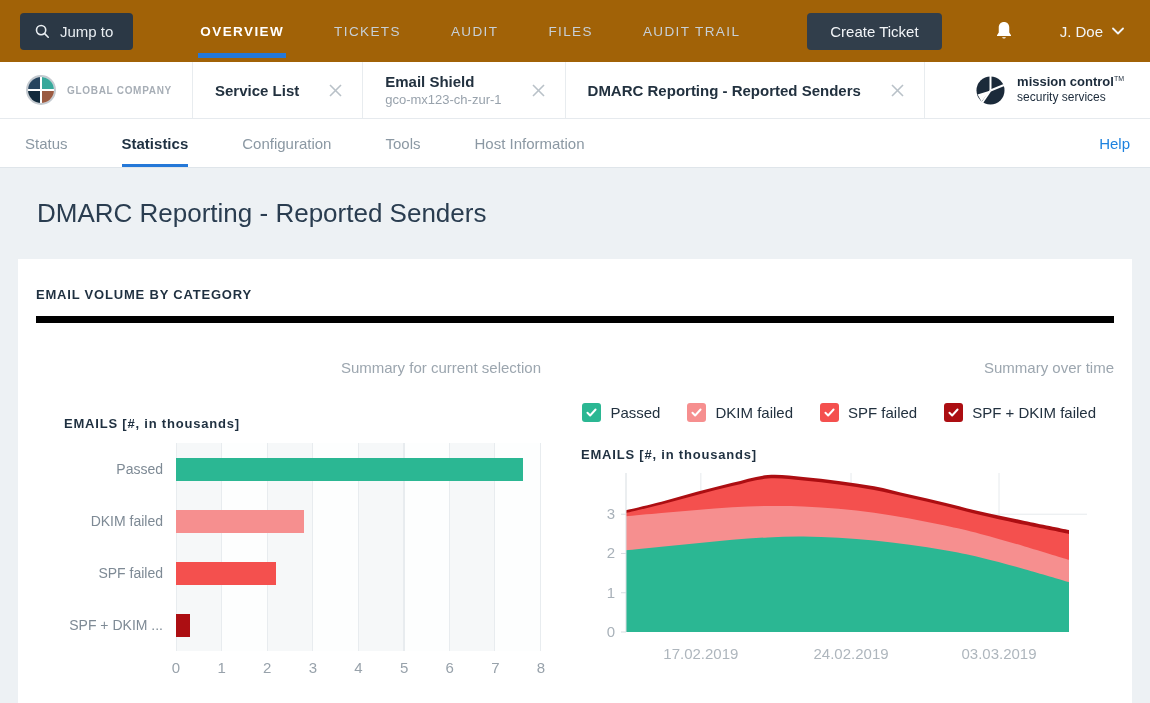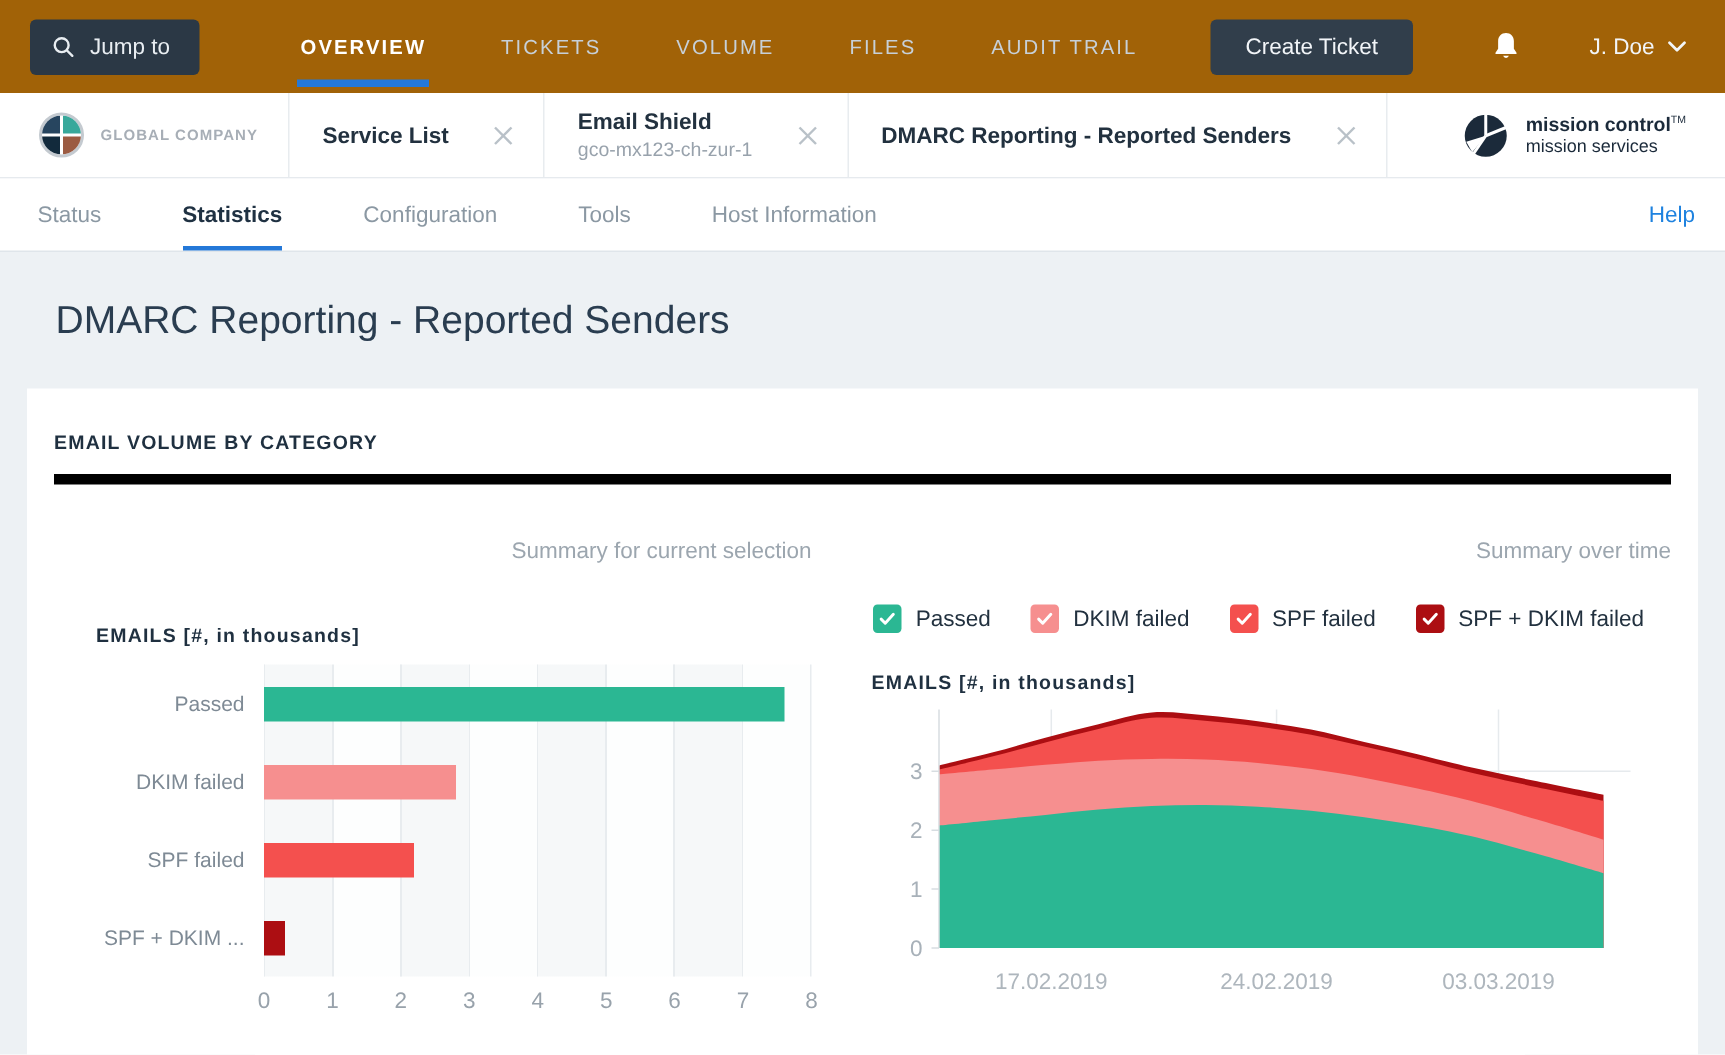--- a/index.html
+++ b/index.html
@@ -97,21 +97,21 @@
       <svg width="16" height="16" viewBox="0 0 18 18">
           <circle cx="8" cy="8" r="5.2" fill="none" stroke="#E9EEF2" stroke-width="1.8"></circle>
           <line x1="12" y1="12" x2="16" y2="16" stroke="#E9EEF2" stroke-width="1.8" stroke-linecap="round"></line>
         </svg>
     </span>
     <span>Jump to</span>
   </button>
   <div class="nav-items">
       <div class="nav-item active">OVERVIEW</div>
       <div class="nav-item">TICKETS</div>
-      <div class="nav-item">VOLUME</div>
+      <div class="nav-item">AUDIT</div>
       <div class="nav-item">FILES</div>
       <div class="nav-item">AUDIT TRAIL</div>
     </div>
   <button class="create-btn">Create Ticket</button>
   <div class="bell-wrap">
     <span style="display:flex;">
       <svg width="20" height="22" viewBox="0 0 24 26">
           <path fill="#FFFFFF" d="M12 2.2c-3.7 0-6.3 2.7-6.3 6.4v6.2L3.6 18v1h16.8v-1l-2.1-3.2V8.6c0-3.7-2.6-6.4-6.3-6.4z"></path>
           <path fill="#FFFFFF" d="M9.7 20.4a2.4 2.4 0 0 0 4.6 0z"></path>
         </svg>
@@ -180,21 +180,21 @@
         <g stroke="#FFFFFF" stroke-width="2">
           <line x1="15.5" y1="15.5" x2="15.5" y2="1"></line>
           <line x1="15.5" y1="15.5" x2="29" y2="10"></line>
           <line x1="15.5" y1="15.5" x2="7" y2="28"></line>
         </g>
         <path d="M15.5 15.5 L2.5 19.5 L6.5 26.5 Z" fill="#FFFFFF"></path>
       </svg>
     </span>
     <div class="mc-text">
       <div class="mc-line1"><span>mission control</span><sup>TM</sup></div>
-      <div class="mc-line2">mission services</div>
+      <div class="mc-line2">security services</div>
     </div>
   </div>
 </div>
 
 <div class="sectionbar">
   <div style="display:flex;align-items:stretch;">
       <div class="sec-item">Status</div>
       <div class="sec-item active">Statistics</div>
       <div class="sec-item">Configuration</div>
       <div class="sec-item">Tools</div>

